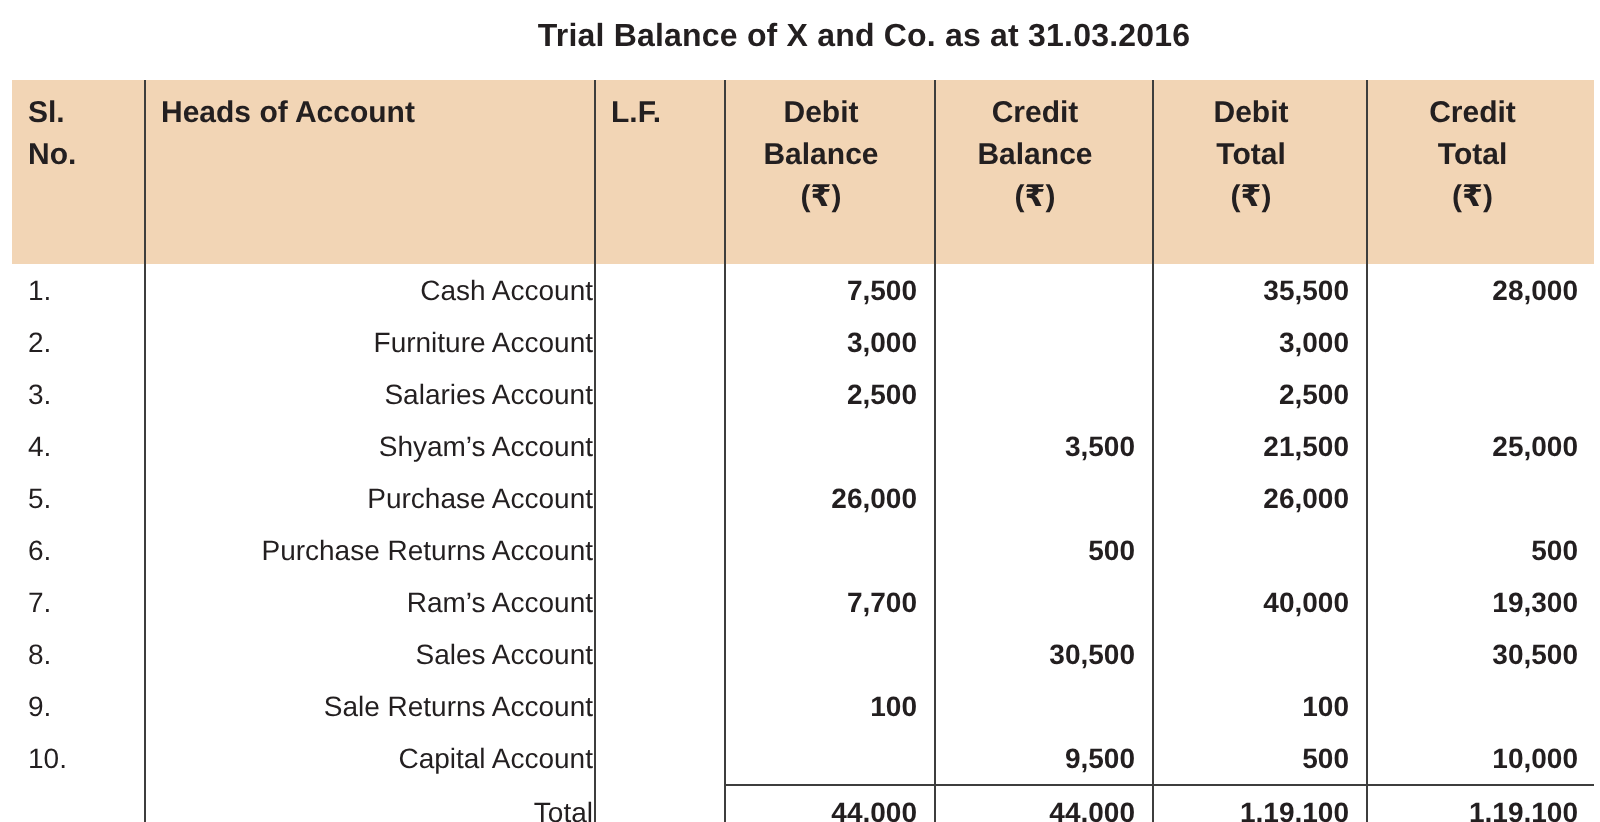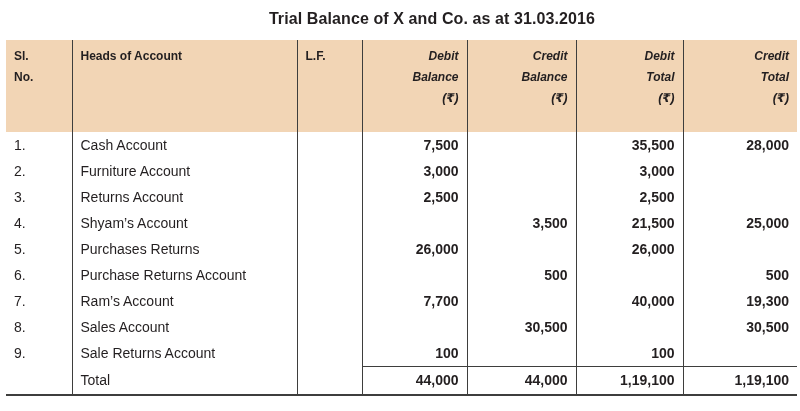--- a/index.html
+++ b/index.html
@@ -34,34 +34,34 @@
   col.c-ct { width: 114px; }
 
   
   .tb th + th, .tb td + td { border-left: 1.5px solid #3e3e3d; }
 
   .tb thead th {
     background: #f2d5b5;
     height: 92px;
     vertical-align: top;
     font-weight: bold;
-    font-size: 12px;
+    font-size: 15px;
     padding-top: 6px;
     line-height: 21px;
   }
   .hl { display: block; }
   .h-left { text-align: left; padding-left: 8px; }
-  .h-right { text-align: right; padding-right: 8px; font-style: italic; }
+  .h-right { text-align: center; padding-right: 8px; }
 
   .tb tbody td {
     height: 26px;
     vertical-align: middle;
     background: #ffffff;
   }
-  td.cell-left { text-align: left; padding-left: 8px; margin-left: 25px; }
+  td.cell-left { text-align: right; padding-left: 8px; margin-left: 25px; }
   td.cell-num { text-align: right; padding-right: 8px; font-weight: bold; }
   td.cell-sl { text-align: left; padding-left: 8px; }
 
   tr.total-row td { height: 29px; border-bottom: 2px solid #3e3e3d; }
   tr.total-row td.rule-top { border-top: 1.5px solid #3e3e3d; }
 </style>
 </head>
 <body>
 
 <div class="page">
@@ -126,39 +126,39 @@
         <td class="cell-sl">2.</td>
         <td class="cell-left">Furniture Account</td>
         <td></td>
         <td class="cell-num">3,000</td>
         <td class="cell-num"></td>
         <td class="cell-num">3,000</td>
         <td class="cell-num"></td>
       </tr>
       <tr>
         <td class="cell-sl">3.</td>
-        <td class="cell-left">Returns Account</td>
+        <td class="cell-left">Salaries Account</td>
         <td></td>
         <td class="cell-num">2,500</td>
         <td class="cell-num"></td>
         <td class="cell-num">2,500</td>
         <td class="cell-num"></td>
       </tr>
       <tr>
         <td class="cell-sl">4.</td>
         <td class="cell-left">Shyam’s Account</td>
         <td></td>
         <td class="cell-num"></td>
         <td class="cell-num">3,500</td>
         <td class="cell-num">21,500</td>
         <td class="cell-num">25,000</td>
       </tr>
       <tr>
         <td class="cell-sl">5.</td>
-        <td class="cell-left">Purchases Returns</td>
+        <td class="cell-left">Purchase Account</td>
         <td></td>
         <td class="cell-num">26,000</td>
         <td class="cell-num"></td>
         <td class="cell-num">26,000</td>
         <td class="cell-num"></td>
       </tr>
       <tr>
         <td class="cell-sl">6.</td>
         <td class="cell-left">Purchase Returns Account</td>
         <td></td>
@@ -186,20 +186,29 @@
         <td class="cell-num">30,500</td>
       </tr>
       <tr>
         <td class="cell-sl">9.</td>
         <td class="cell-left">Sale Returns Account</td>
         <td></td>
         <td class="cell-num">100</td>
         <td class="cell-num"></td>
         <td class="cell-num">100</td>
         <td class="cell-num"></td>
+      </tr>
+      <tr>
+        <td class="cell-sl">10.</td>
+        <td class="cell-left">Capital Account</td>
+        <td></td>
+        <td class="cell-num"></td>
+        <td class="cell-num">9,500</td>
+        <td class="cell-num">500</td>
+        <td class="cell-num">10,000</td>
       </tr>
       <tr class="total-row">
         <td class="cell-sl"></td>
         <td class="cell-left">Total</td>
         <td></td>
         <td class="cell-num rule-top">44,000</td>
         <td class="cell-num rule-top">44,000</td>
         <td class="cell-num rule-top">1,19,100</td>
         <td class="cell-num rule-top">1,19,100</td>
       </tr>

